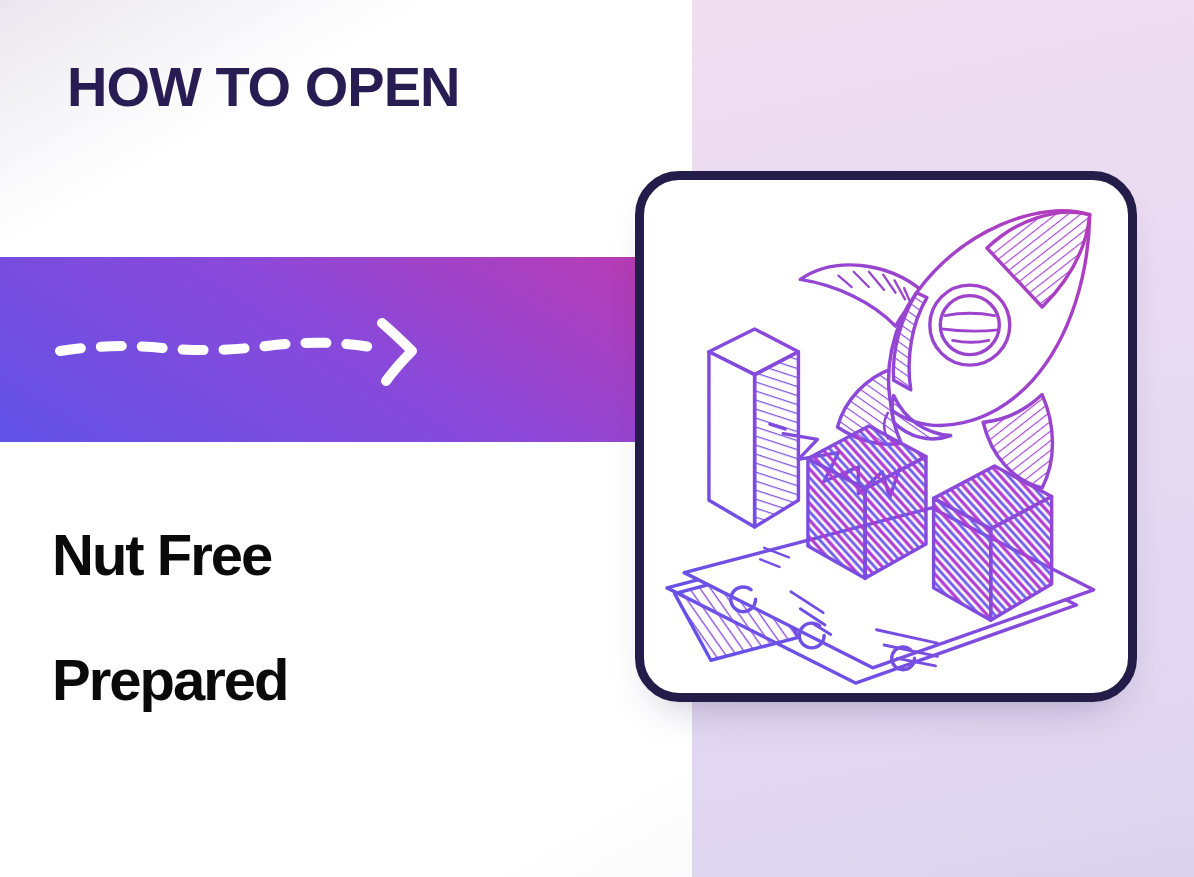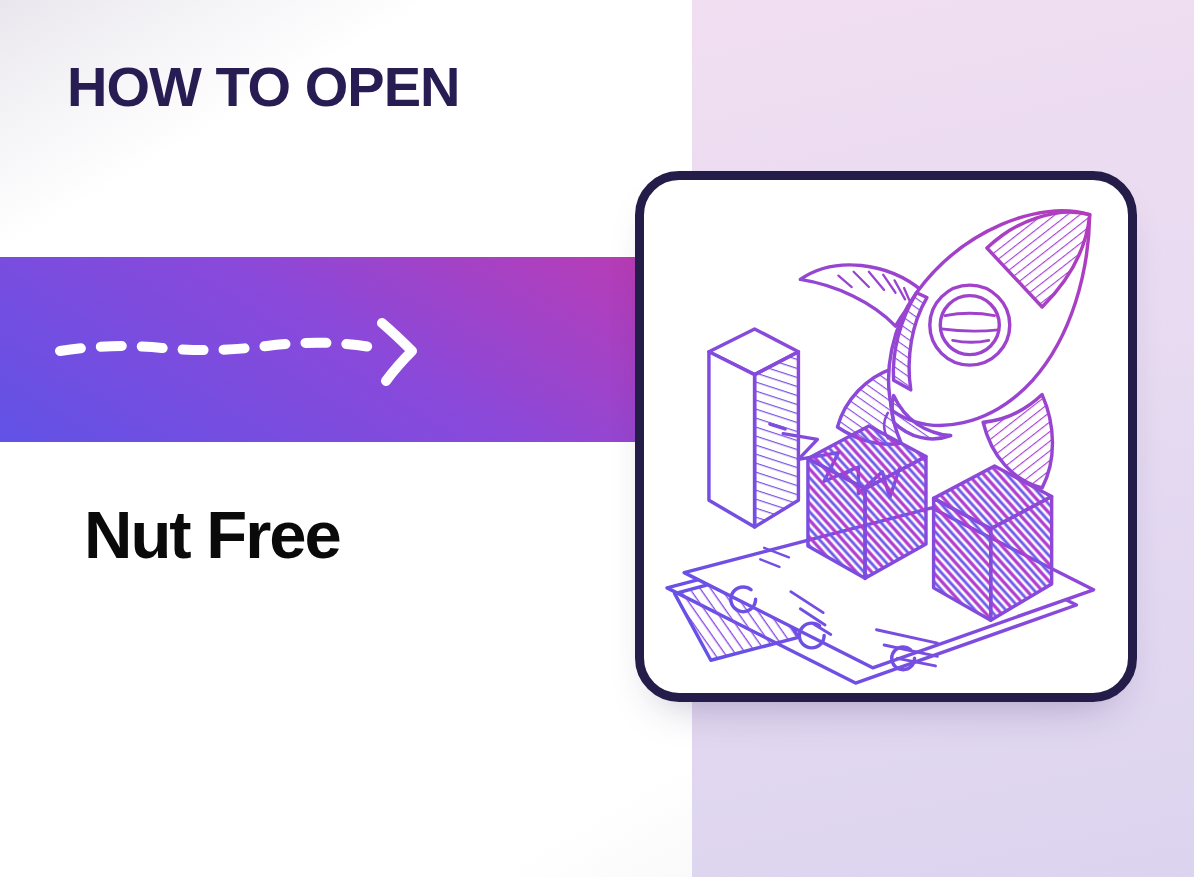--- a/index.html
+++ b/index.html
@@ -26,23 +26,23 @@
 
   
   .eyebrow {
     position:absolute; left:55px; top:54px;
     font-size:56px; font-weight:700; letter-spacing:-1px;
     color:#271d53; white-space:nowrap;margin-left:12px;
   }
 
   
   .headline {
-    position:absolute; left:52px; top:472px;
-    font-size:67px; font-weight:700; line-height:125px; letter-spacing:-2px;
-    color:#0a0a0a; white-space:nowrap;margin-left:32px;
+    position:absolute; left:52px; top:492px;
+    font-size:58px; font-weight:700; line-height:125px; letter-spacing:-2px;
+    color:#0a0a0a; white-space:nowrap;
   }
   .headline .line { display:block; }
 
   
   .card {
     position:absolute; left:635px; top:171px; width:502px; height:531px;
     background:#ffffff; border:9px solid #241d49; border-radius:44px;
     box-shadow:0 22px 44px -24px rgba(40,30,80,0.35);
     overflow:hidden;
   }
@@ -59,20 +59,21 @@
 
   <div class="band">
     <svg width="370" height="72" viewBox="0 0 370 72" aria-hidden="true">
       <path d="M8,36 Q60,28 110,33 T215,31 T318,32" fill="none" stroke="#ffffff" stroke-width="10" stroke-linecap="round" stroke-dasharray="21 20"></path>
       <path d="M330,8 C344,20 352,28 360,36 C350,46 342,55 334,66" fill="none" stroke="#ffffff" stroke-width="10" stroke-linecap="round" stroke-linejoin="round"></path>
     </svg>
   </div>
 
   <div class="headline">
     <span class="line">Nut Free</span>
+    <span class="line">Prepared</span>
   </div>
 
   <div class="card">
     <svg width="476" height="505" viewBox="0 0 500 530" aria-hidden="true">
       <defs>
         <linearGradient id="sg" gradientUnits="userSpaceOnUse" x1="0" y1="530" x2="500" y2="0">
           <stop offset="0" stop-color="#5b54ec"></stop>
           <stop offset="0.5" stop-color="#8a49da"></stop>
           <stop offset="1" stop-color="#b93ab8"></stop>
         </linearGradient>

